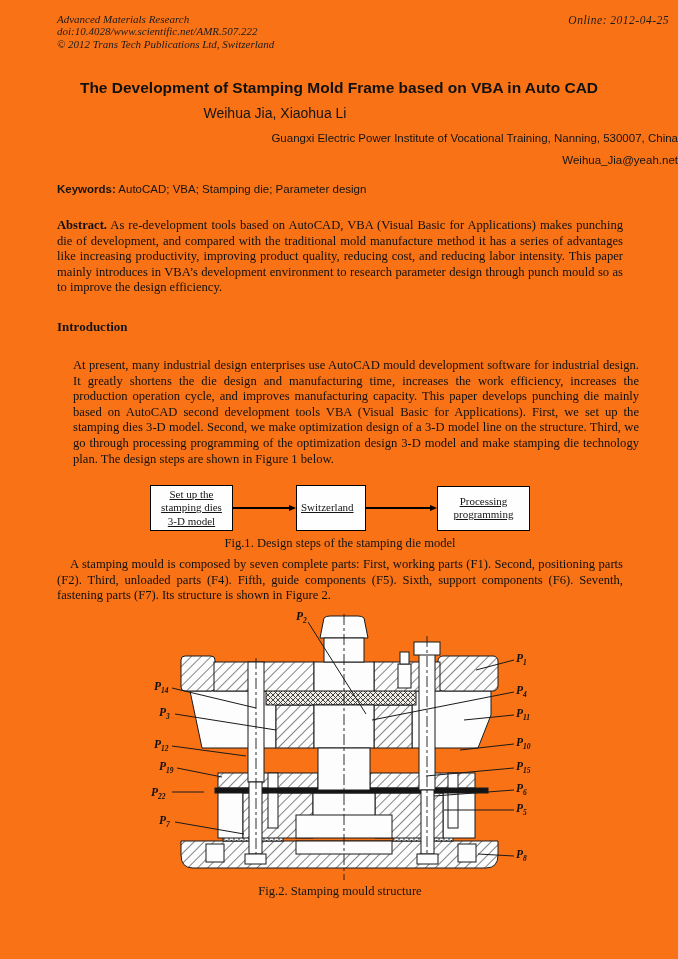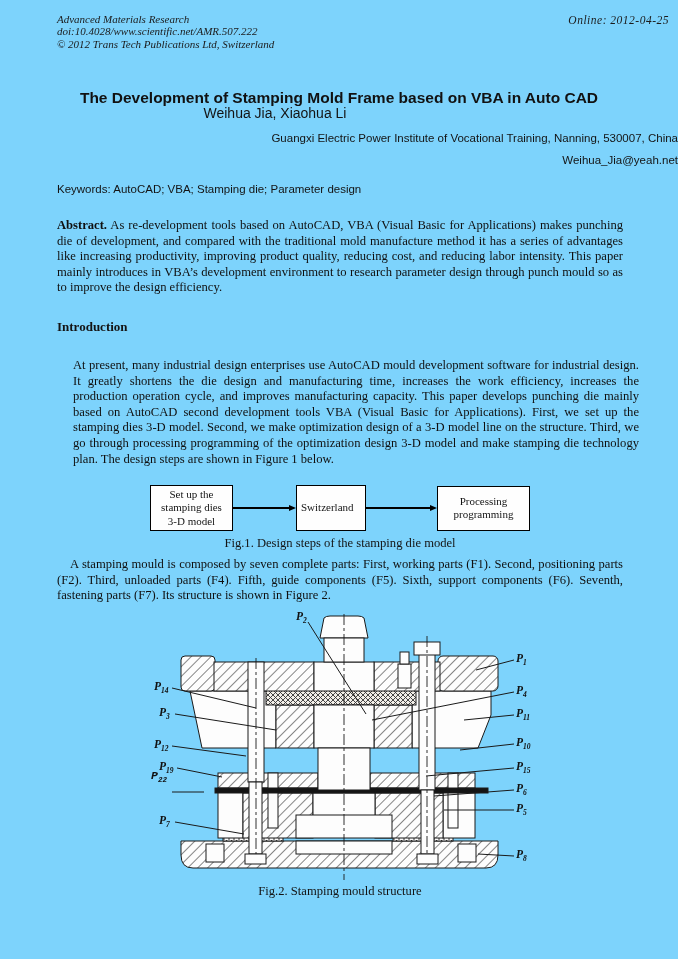--- a/index.html
+++ b/index.html
@@ -1,44 +1,44 @@
 <!DOCTYPE html>
 <html><head>
 <meta charset="utf-8">
 <style>
   html,body{margin:0;padding:0;background:#ffffff;}
-  .page{position:relative;width:678px;height:959px;background:#7dd3fc;overflow:hidden;color:#141414;}
+  .page{position:relative;width:678px;height:959px;background:#f97316;overflow:hidden;color:#141414;}
 
   .hdr{position:absolute;left:57px;top:13px;width:420px;
        font:italic 11px/12.4px "Liberation Serif","DejaVu Serif",serif;color:#1b1b1b;}
   .online{position:absolute;top:14px;right:9px;
        font:italic 11.5px "Liberation Serif","DejaVu Serif",serif;letter-spacing:.5px;color:#1b1b1b;}
 
-  .title{position:absolute;top:89px;left:0;width:678px;text-align:center;
+  .title{position:absolute;top:79px;left:0;width:678px;text-align:center;
        font:bold 15.5px "Liberation Sans","DejaVu Sans",sans-serif;color:#111;}
   .authors{position:absolute;top:105px;left:0;width:550px;text-align:center;
        font:14px "Liberation Sans","DejaVu Sans",sans-serif;}
   .affil{position:absolute;top:132px;left:0;width:678px;text-align:right;
        font:11.5px "Liberation Sans","DejaVu Sans",sans-serif;}
   .email{position:absolute;top:154px;left:0;width:678px;text-align:right;
        font:11.5px "Liberation Sans","DejaVu Sans",sans-serif;}
   .keywords{position:absolute;top:183px;left:57px;width:565px;
        font:11.5px "Liberation Sans","DejaVu Sans",sans-serif;}
-  .keywords b{font-weight:normal;}
+  .keywords b{font-weight:bold;}
 
   .bodytext{font:12.6px/15.6px "Liberation Serif","DejaVu Serif",serif;text-align:justify;color:#101010;}
   .abstract{position:absolute;top:218px;left:57px;width:566px;margin:0;}
   .abstract b{font-weight:bold;}
   .h-intro{position:absolute;top:319px;left:57px;margin:0;
        font:bold 13px "Liberation Serif","DejaVu Serif",serif;}
   .para1{position:absolute;top:342px;left:57px;width:566px;margin:16px;}
   .para2{position:absolute;top:557px;left:57px;width:566px;margin:0;text-indent:13px;}
 
   
-  .flow{position:absolute;top:485px;left:150px;width:424px;height:46px;display:flex;align-items:center;}
+  .flow{position:absolute;top:485px;left:150px;width:424px;height:46px;display:flex;align-items:center;text-decoration:underline;}
   .fc-box{box-sizing:border-box;border:1.4px solid #000;background:#fefefe;
        font:11px/13.2px "Liberation Serif","DejaVu Serif",serif;
        display:flex;flex-direction:column;justify-content:center;text-align:center;}
   .fc-box1{width:83px;height:46px;}
   .fc-box2{width:70px;height:46px;text-align:left;padding-left:4px;}
   .fc-box3{width:93px;height:45px;}
   .fc-arrow{display:flex;align-items:center;}
   .fc-a1{width:63px;} .fc-a2{width:71px;}
   .fc-line{flex:1;height:1.5px;background:#000;}
   .fc-head{width:0;height:0;border-left:7px solid #000;border-top:3.5px solid transparent;border-bottom:3.5px solid transparent;}
@@ -196,21 +196,21 @@
         <line x1="366" y1="246" x2="330" y2="244"></line>
       </g>
     </svg>
 
     <div id="fig2-labels">
         <span class="plabel" style="left: 148px; top: 0px;"><i>P</i><sub>2</sub></span>
         <span class="plabel" style="left: 6px; top: 70px;"><i>P</i><sub>14</sub></span>
         <span class="plabel" style="left: 11px; top: 96px;"><i>P</i><sub>3</sub></span>
         <span class="plabel" style="left: 6px; top: 128px;"><i>P</i><sub>12</sub></span>
         <span class="plabel" style="left: 11px; top: 150px;"><i>P</i><sub>19</sub></span>
-        <span class="plabel" style="left: 3px; top: 159px; font-family: Liberation Mono, monospace;"><i>P</i><sub>22</sub></span>
+        <span class="plabel" style="left: 3px; top: 176px;"><i>P</i><sub>22</sub></span>
         <span class="plabel" style="left: 11px; top: 204px;"><i>P</i><sub>7</sub></span>
         <span class="plabel" style="left: 368px; top: 42px;"><i>P</i><sub>1</sub></span>
         <span class="plabel" style="left: 368px; top: 74px;"><i>P</i><sub>4</sub></span>
         <span class="plabel" style="left: 368px; top: 97px;"><i>P</i><sub>11</sub></span>
         <span class="plabel" style="left: 368px; top: 126px;"><i>P</i><sub>10</sub></span>
         <span class="plabel" style="left: 368px; top: 150px;"><i>P</i><sub>15</sub></span>
         <span class="plabel" style="left: 368px; top: 172px;"><i>P</i><sub>6</sub></span>
         <span class="plabel" style="left: 368px; top: 192px;"><i>P</i><sub>5</sub></span>
         <span class="plabel" style="left: 368px; top: 238px;"><i>P</i><sub>8</sub></span>
       </div>

